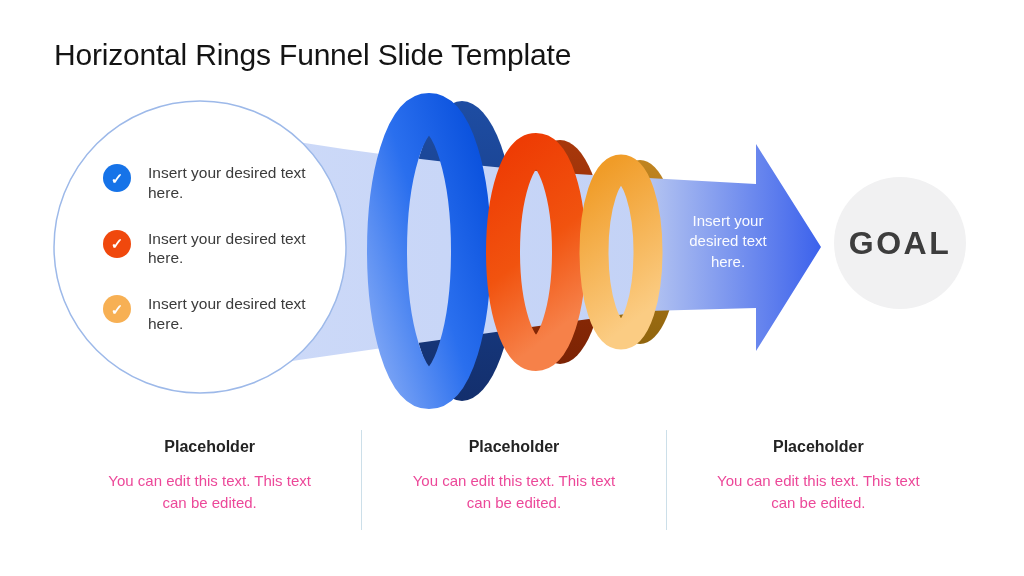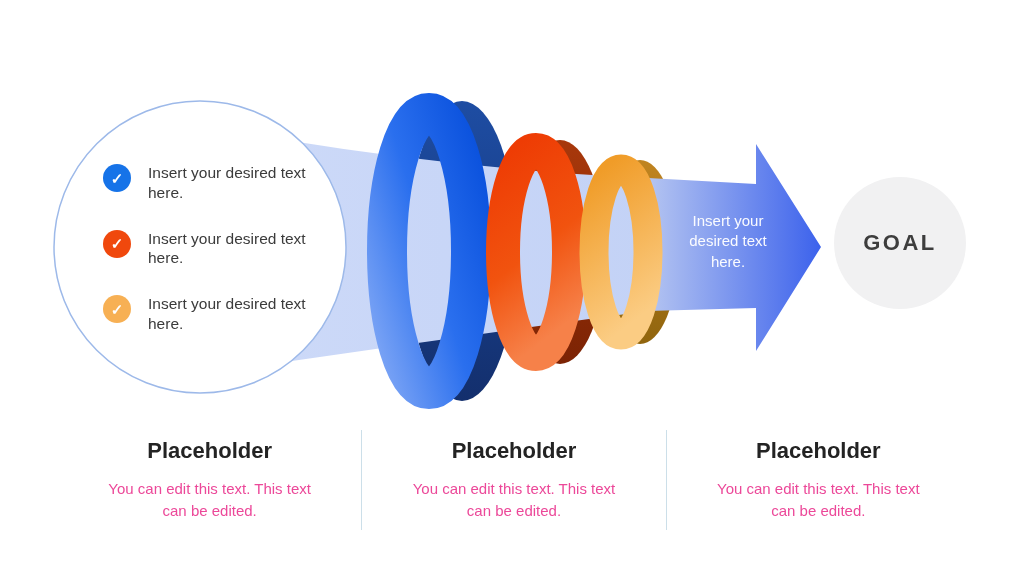--- a/index.html
+++ b/index.html
@@ -39,47 +39,48 @@
     font-size:15px; line-height:1.35;
   }
 
   
   .goal-circle{
     position:absolute; left:834px; top:177px; width:132px; height:132px;
     border-radius:50%; background:#f1f1f2;
     display:flex; align-items:center; justify-content:center;
   }
   .goal-label{
-    font-size:22px; font-weight:700; color:#3d3d3d; letter-spacing:2.5px;
+    font-size:32px; font-weight:700; color:#3d3d3d; letter-spacing:2.5px;
   }
 
   
   .placeholder-strip{
     position:absolute; left:58px; top:430px; width:912px; height:100px;
     display:flex;
   }
   .placeholder-col{
     flex:1 1 0; text-align:center; padding:8px 20px 0 20px;
   }
   .placeholder-col.middle{
     border-left:1.5px solid #ccdfe9; border-right:1.5px solid #ccdfe9;
   }
   .placeholder-title{
-    font-size:22px; font-weight:700; color:#232323; margin-bottom:14px;
+    font-size:16px; font-weight:700; color:#232323; margin-bottom:14px;
   }
   .placeholder-body{
     font-size:15px; line-height:1.45; color:#ec4899;
     width:216px; margin:0 auto;
   }
 </style>
 </head>
 <body>
 
 <div class="slide">
 
+  <div class="slide-title">Horizontal Rings Funnel Slide Template</div>
 
   <svg class="funnel-svg" viewBox="0 0 1024 576" width="1024" height="576" aria-hidden="true">
     <defs>
       <linearGradient id="gBlue" x1="0" y1="1" x2="1" y2="0">
         <stop offset="0" stop-color="#7ba4f5"></stop>
         <stop offset="0.5" stop-color="#2a6fee"></stop>
         <stop offset="1" stop-color="#0a51dd"></stop>
       </linearGradient>
       <linearGradient id="gBlueBack" x1="0" y1="0" x2="0" y2="1">
         <stop offset="0" stop-color="#1e4da3"></stop>

